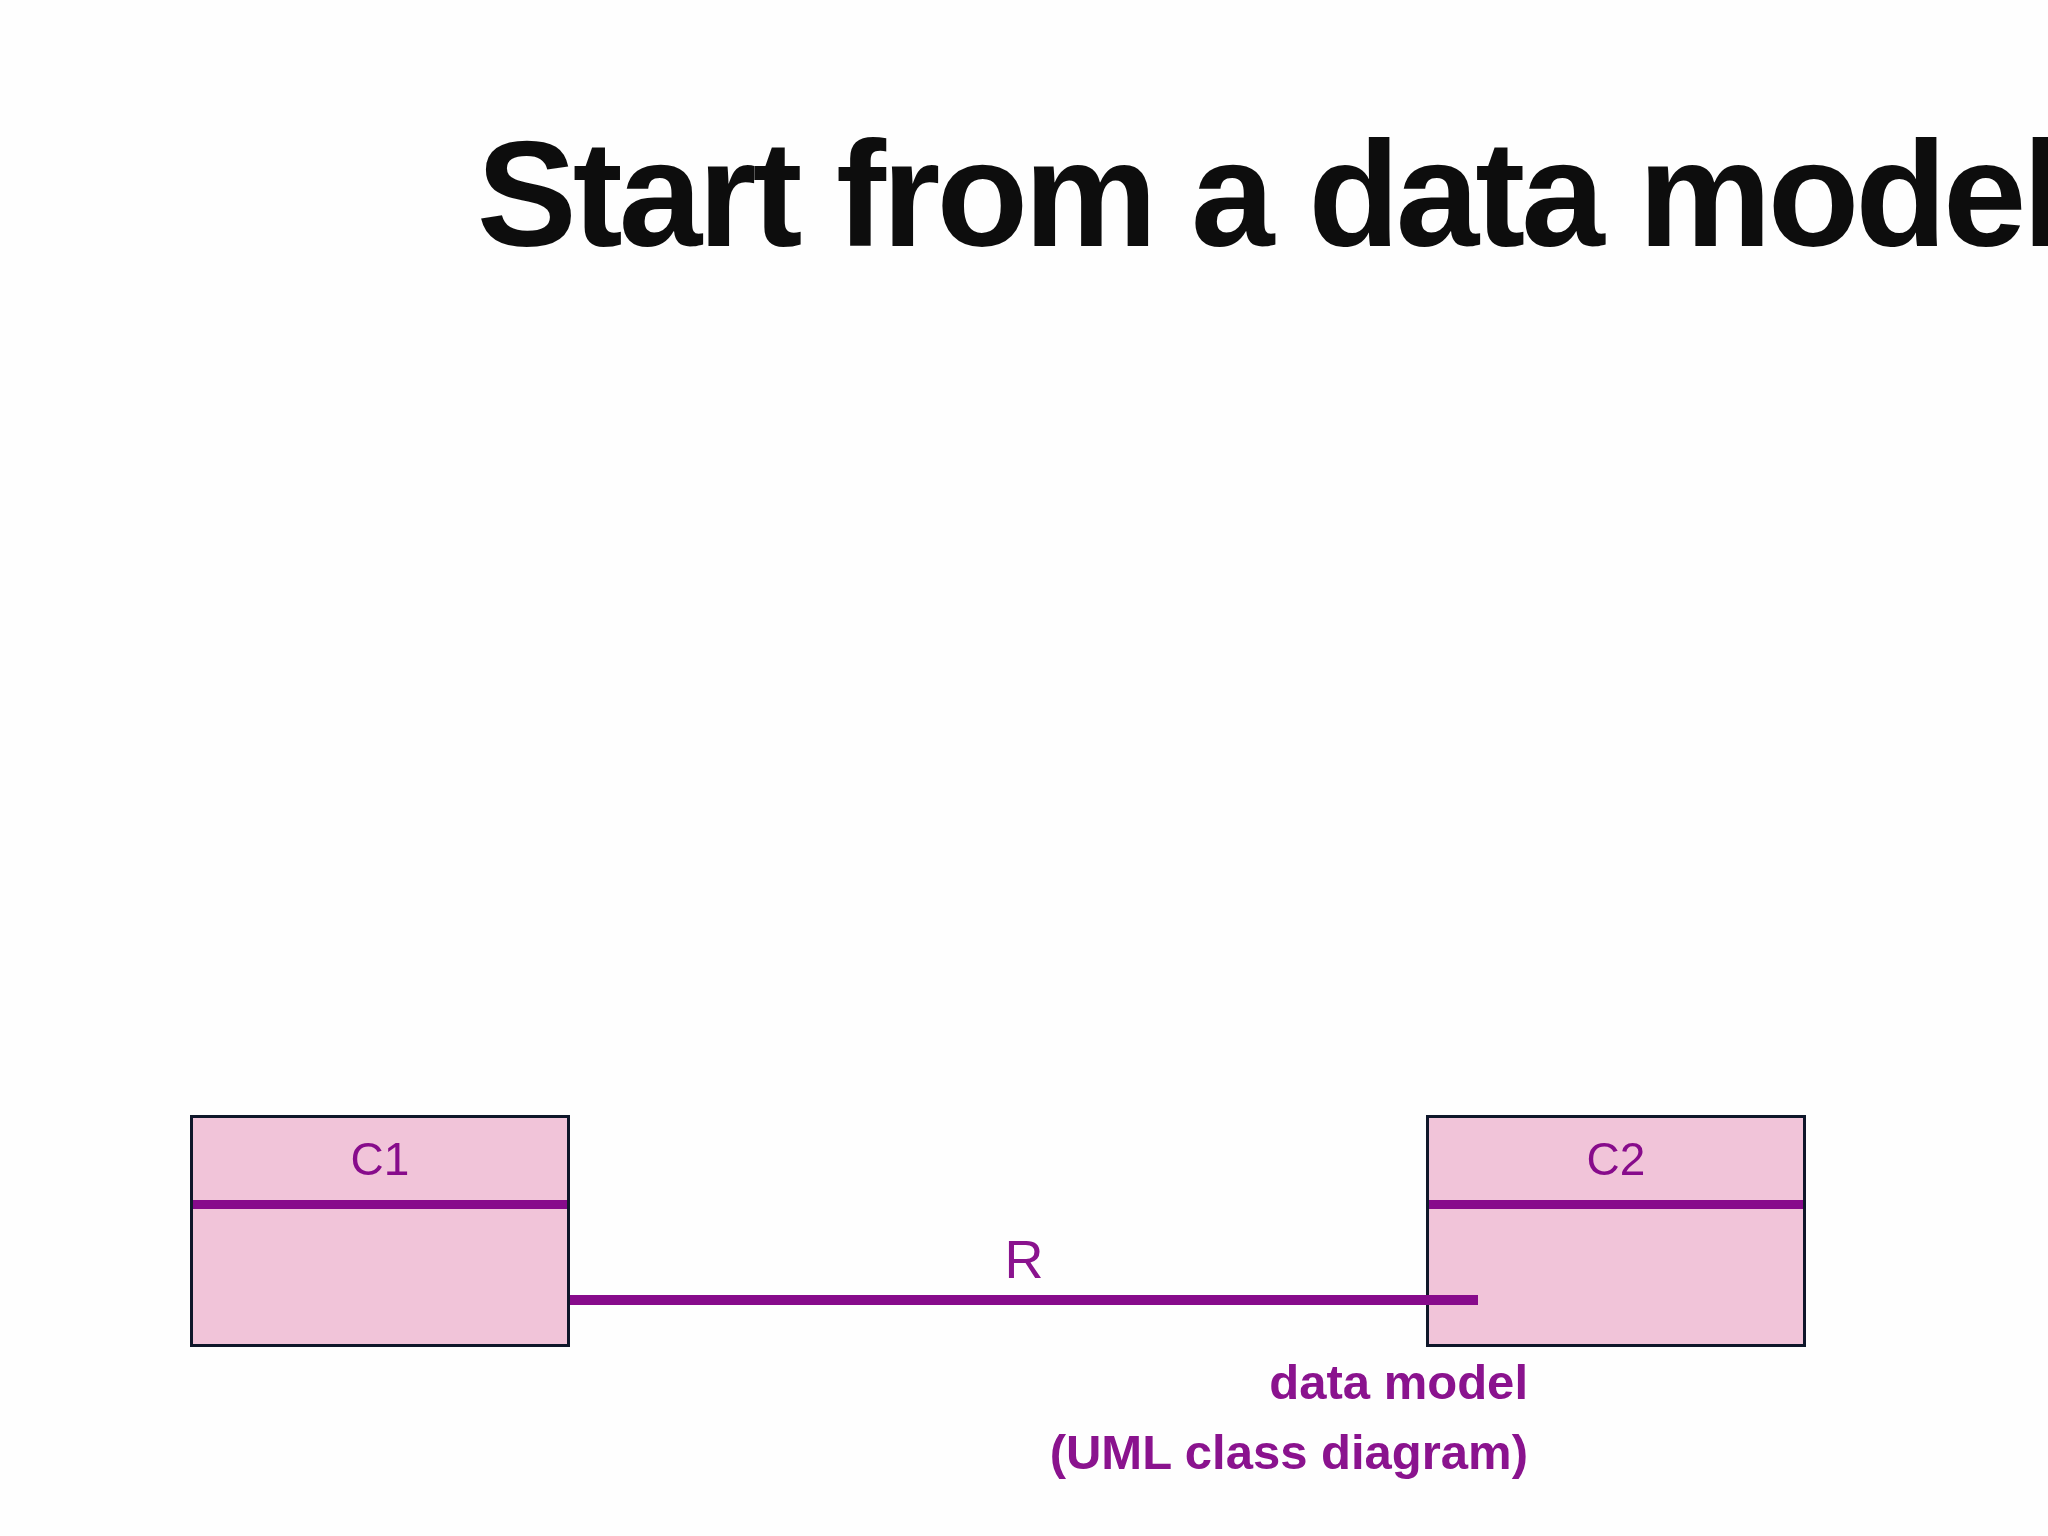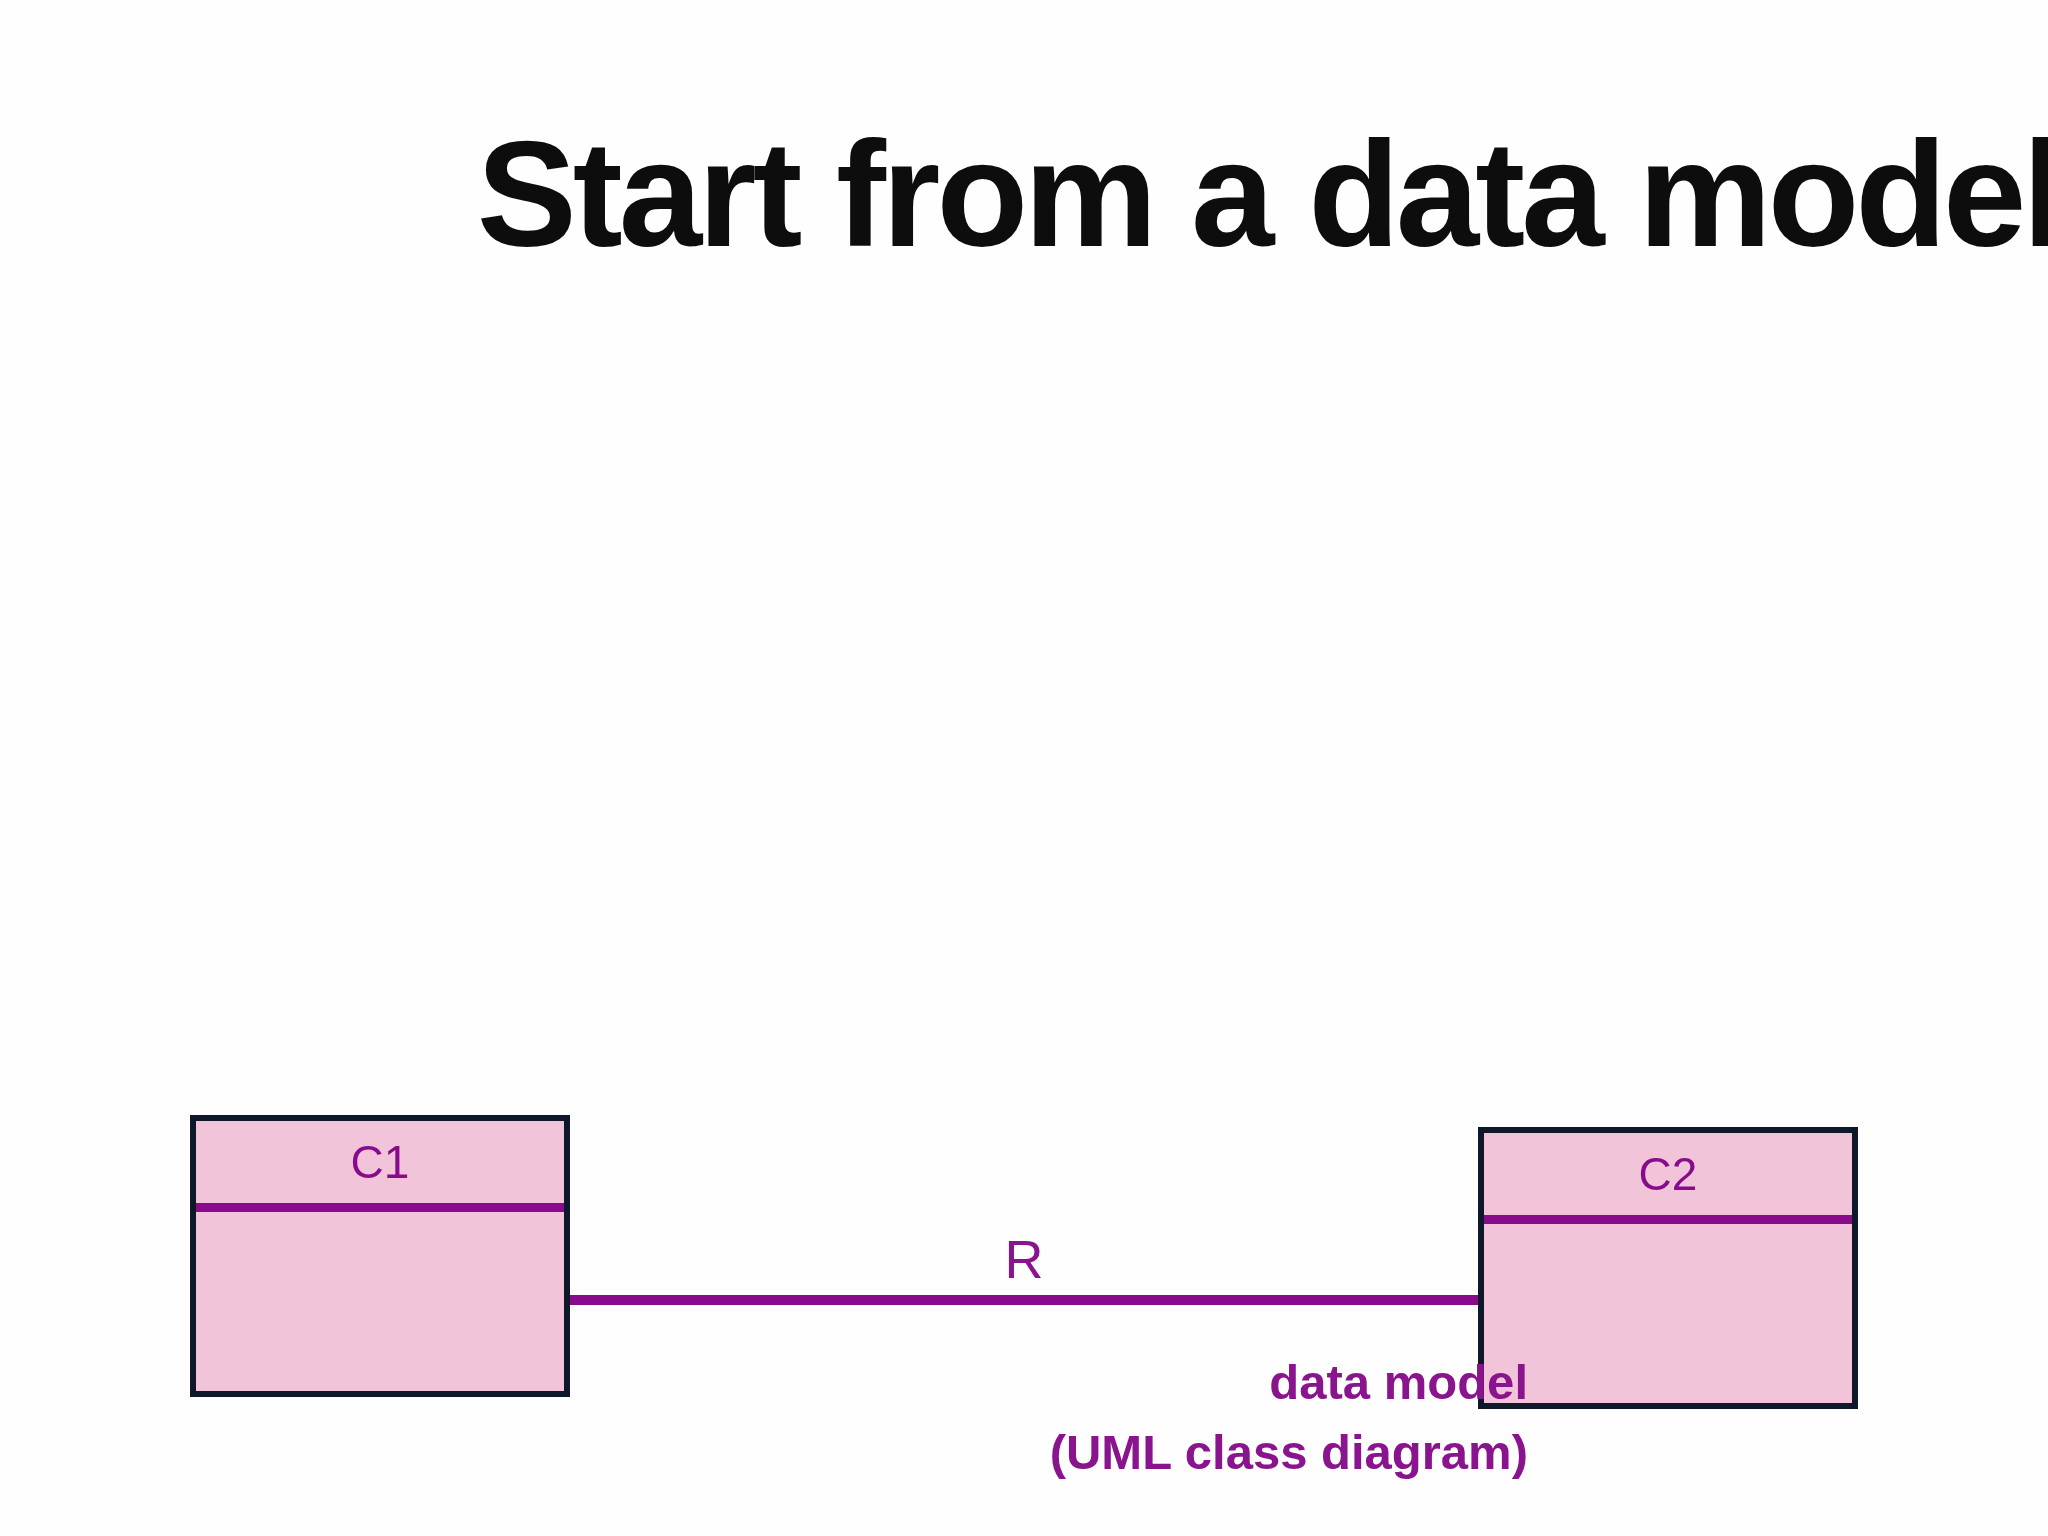--- a/index.html
+++ b/index.html
@@ -27,27 +27,27 @@
     letter-spacing: -4px;
     color: #0d0d0d;
     margin: 12px;
     line-height: 1.2;
   }
   
   .uml-class {
     position: absolute;
     top: 1115px;
     width: 380px;
-    height: 282px;
-    border: 6px solid #0f172a;
+    height: 232px;
+    border: 3px solid #0f172a;
     background: #f1c4d9;
     box-sizing: border-box;
   }
   .uml-class.c1 { left: 190px; }
-  .uml-class.c2 { left: 1478px; margin-top: 12px; }
+  .uml-class.c2 { left: 1426px; }
   .uml-class-title {
     height: 82px;
     border-bottom: 9px solid #870b8b;
     display: flex;
     align-items: center;
     justify-content: center;
     font-size: 46px;
     color: #870b8b;
     font-weight: normal;
   }

